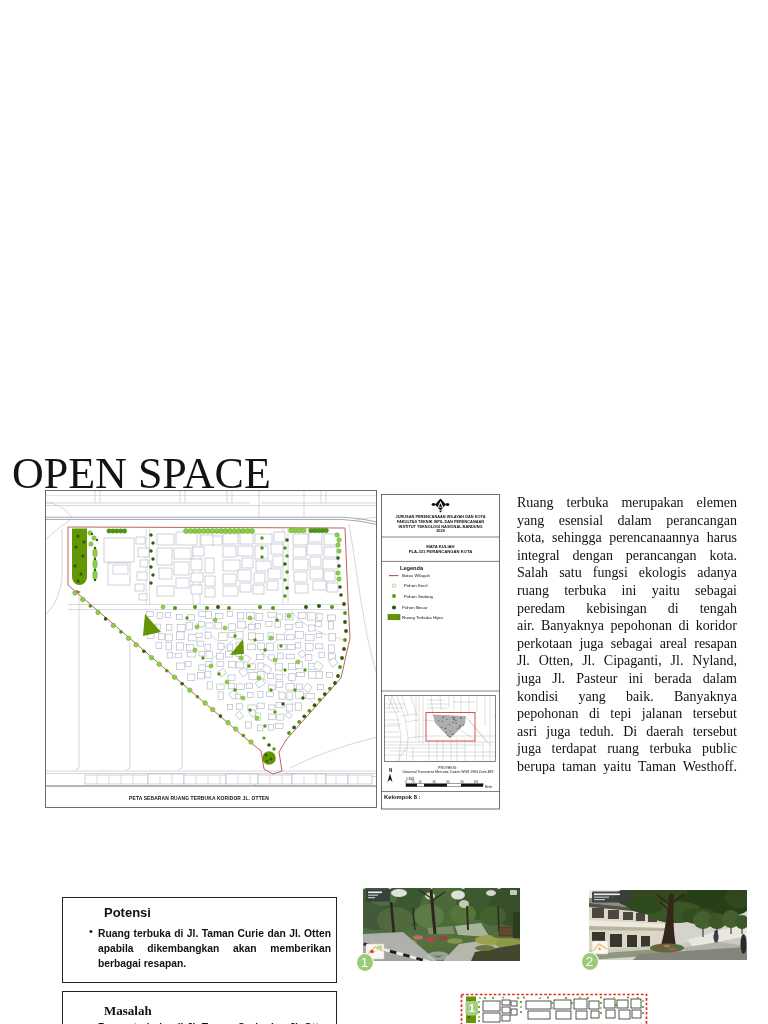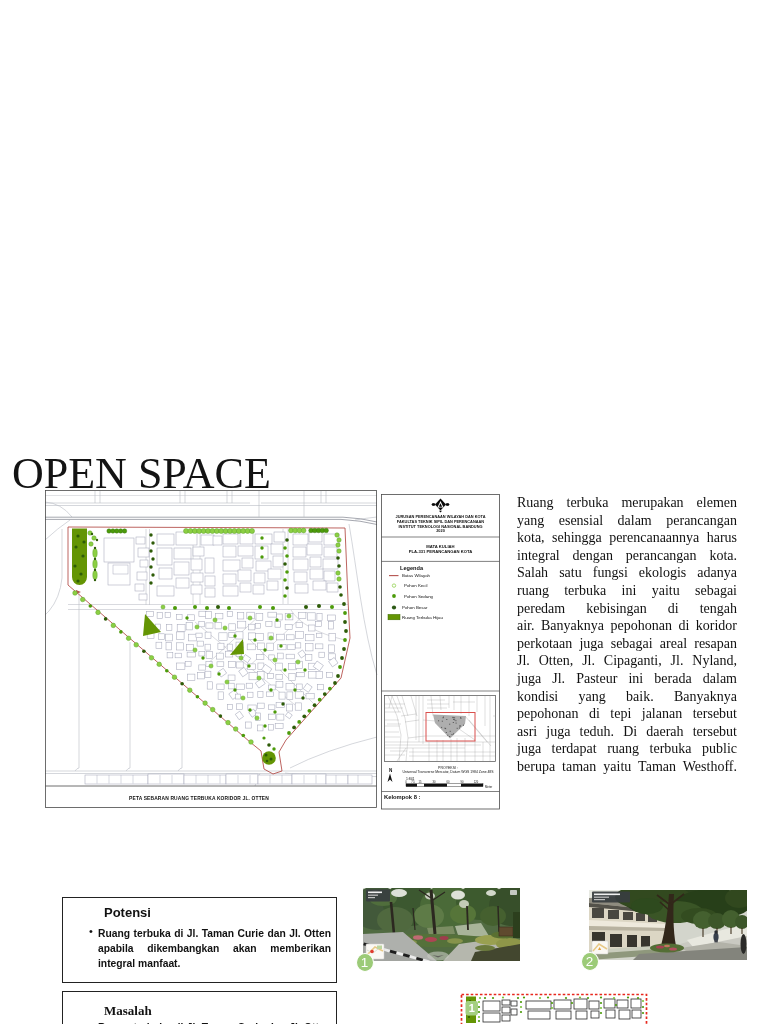--- a/index.html
+++ b/index.html
@@ -717,21 +717,21 @@
 <div class="pl">juga terdapat ruang terbuka public</div>
 <div class="pl" style="word-spacing:-0.62px">berupa taman yaitu Taman Westhoff.</div>
 </div>
 
 <div class="abs fbox" style="left:62px;top:897px;width:273px;height:84px;">
 <div class="btitle">Potensi</div>
 <div class="bullet" style="top:27px;">•</div>
 <div class="btext" style="top:28px;">
 <div class="bl">Ruang terbuka di Jl. Taman Curie dan Jl. Otten</div>
 <div class="bl">apabila dikembangkan akan memberikan</div>
-<div class="bl last">integral manfaat.</div>
+<div class="bl last">berbagai resapan.</div>
 </div>
 </div>
 
 <div class="abs fbox" style="left:62px;top:991px;width:273px;height:84px;">
 <div class="btitle" style="margin-top:10.5px;font-family:Liberation Serif, serif;">Masalah</div>
 <div class="bullet" style="top:27px;">•</div>
 <div class="btext" style="top:27.5px;">
 <div class="bl">Ruang terbuka di Jl. Taman Curie dan Jl. Otten</div>
 
 </div>

